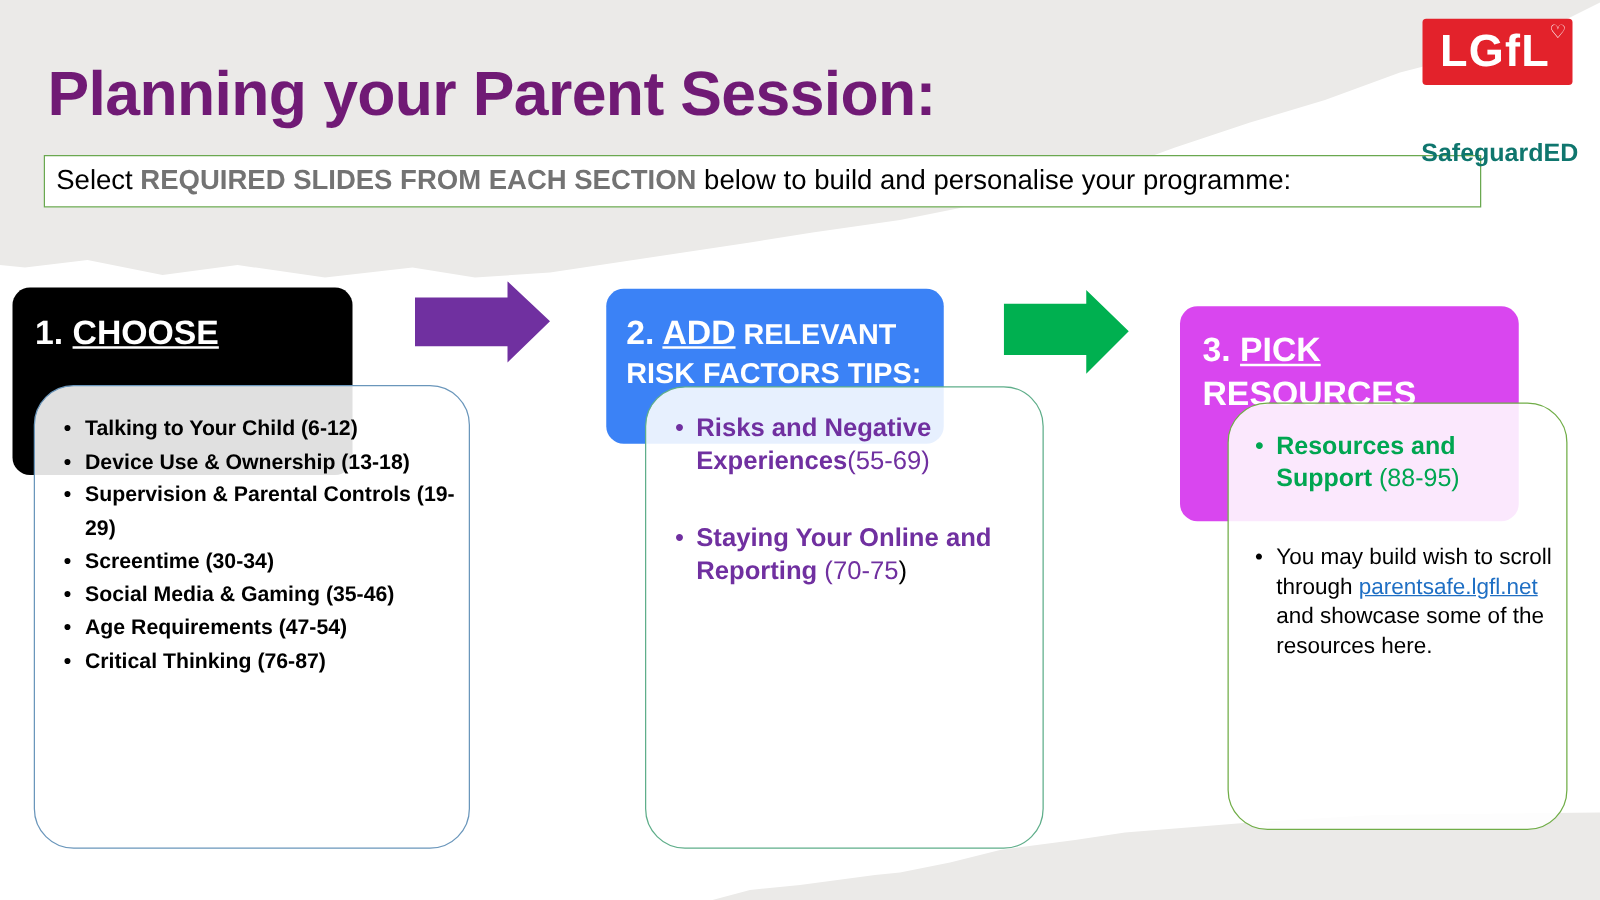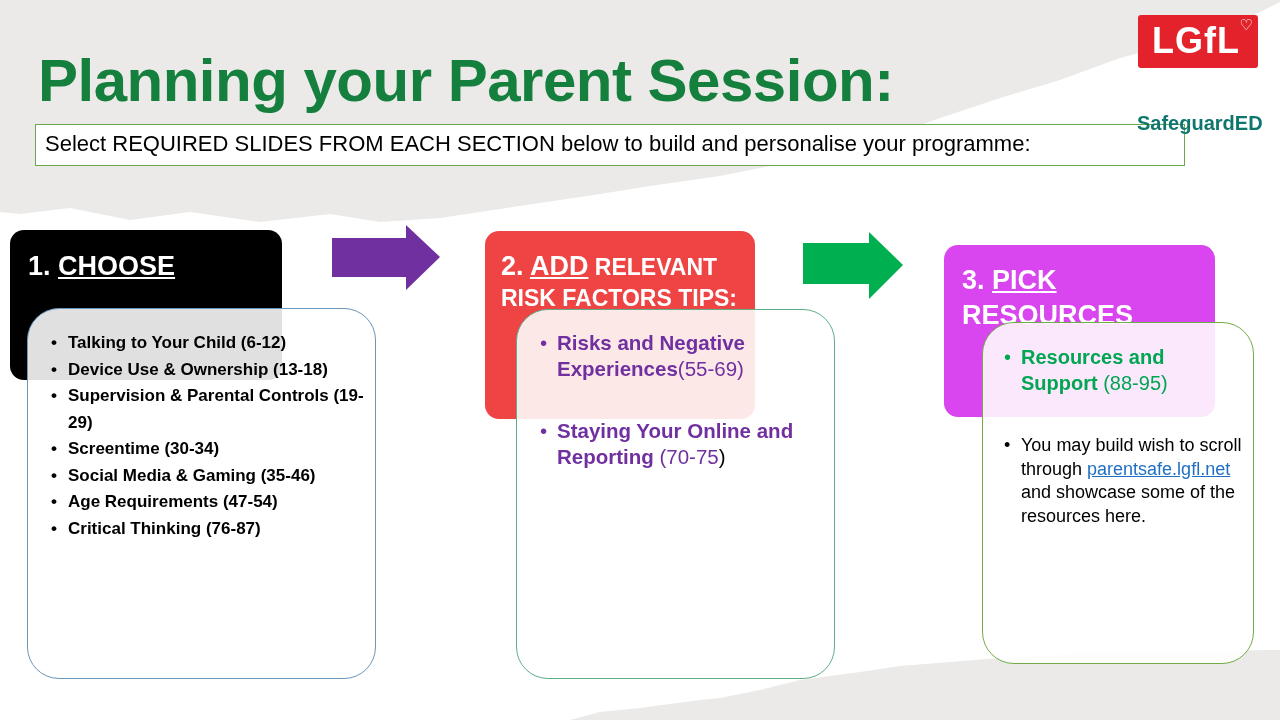--- a/index.html
+++ b/index.html
@@ -1,27 +1,27 @@
 <!DOCTYPE html>
 <html><head>
 <meta charset="utf-8">
 <style>
   html,body{margin:0;padding:0;}
   body{width:1280px;height:720px;position:relative;overflow:hidden;background:#ffffff;font-family:"Liberation Sans",sans-serif;}
   .bg{position:absolute;left:0;top:0;width:1280px;height:720px;}
-  .title{position:absolute;left:38px;top:46px;font-size:60px;font-weight:bold;color:#15803d;letter-spacing:-0.5px;white-space:nowrap;}
+  .title{position:absolute;left:38px;top:46px;font-size:50px;font-weight:bold;color:#701a75;letter-spacing:-0.5px;white-space:nowrap;}
   .instr{position:absolute;left:35px;top:124px;width:1150px;height:42px;border:1px solid #6aa84f;background:#fff;box-sizing:border-box;padding:6px 0 0 9px;font-size:22px;color:#000;white-space:nowrap;}
-  .instr .hl{color:#000000;font-weight:normal;}
+  .instr .hl{color:#737373;font-weight:bold;}
   .logo{position:absolute;left:1138px;top:15px;width:120px;height:53px;background:#e3222b;border-radius:3px;}
   .logo-text{position:absolute;left:14px;top:5px;font-size:36px;font-weight:bold;color:#fff;letter-spacing:1px;}
   .logo-heart{position:absolute;right:5px;top:1px;color:#fff;font-size:15px;}
   .logo-sub{position:absolute;left:1137px;top:75px;font-size:20px;font-weight:bold;color:#0f766e;margin-top:37px;}
   .hdr{position:absolute;border-radius:14px;color:#fff;font-weight:bold;box-sizing:border-box;margin-top:22px;}
   .hdr1{left:10px;top:208px;width:272px;height:150px;background:#000;padding:20px 18px;font-size:27px;line-height:33px;}
-  .hdr2{left:485px;top:209px;width:270px;height:188px;background:#ef4444;padding:20px 16px;font-size:23px;line-height:31px;}
+  .hdr2{left:485px;top:209px;width:270px;height:124px;background:#3b82f6;padding:20px 16px;font-size:23px;line-height:31px;}
   .hdr2 .big{font-size:27px;}
   .hdr3{left:944px;top:223px;width:271px;height:172px;background:#d946ef;padding:18px 18px;font-size:27px;line-height:35px;}
   .u{text-decoration:underline;}
   .box{position:absolute;border-radius:32px;background:rgba(255,255,255,0.88);box-sizing:border-box;}
   .box1{left:27px;top:308px;width:349px;height:371px;border:1.5px solid #6a96bb;}
   .box2{left:516px;top:309px;width:319px;height:370px;border:1.5px solid #5fae8a;}
   .box3{left:982px;top:322px;width:272px;height:342px;border:1.5px solid #70ad47;}
   ul{margin:0;padding:0;list-style:none;}
   li{position:relative;}
   li .dot{position:absolute;left:-17px;top:0;}

